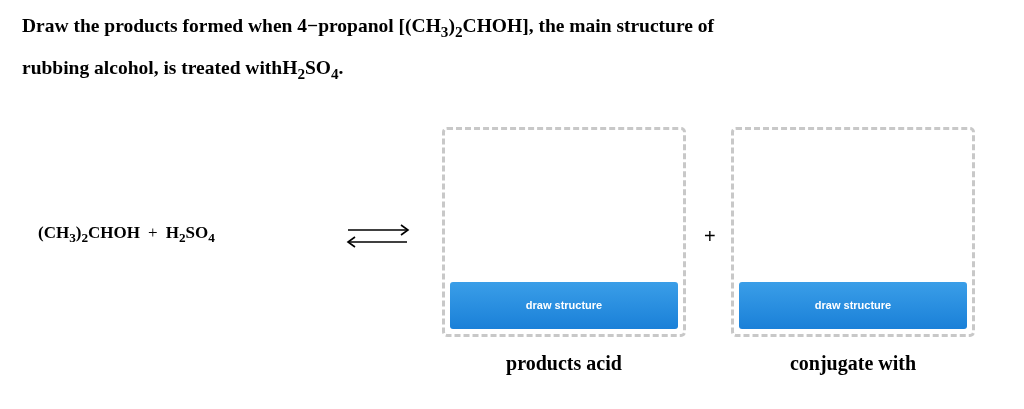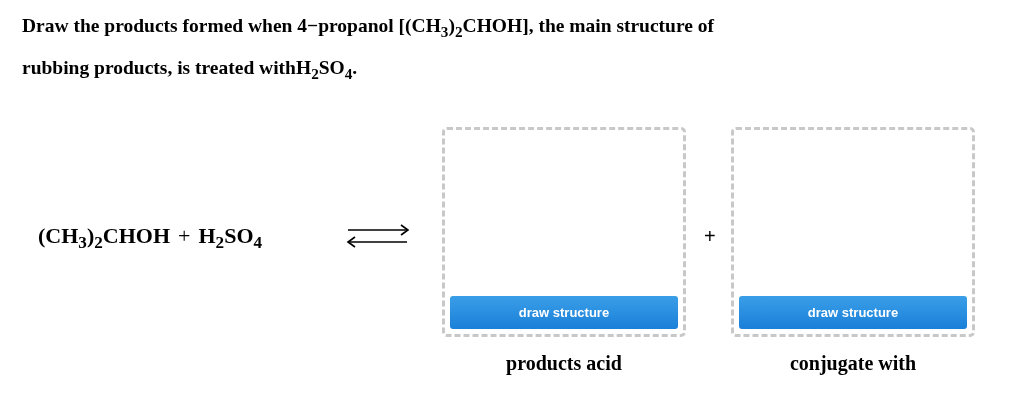--- a/index.html
+++ b/index.html
@@ -2,43 +2,43 @@
 <html><head>
 <meta charset="utf-8">
 <style>
   html, body { margin:0; padding:0; background:#ffffff; }
   body { width:1024px; height:409px; position:relative; overflow:hidden;
          font-family:"Liberation Serif", serif; color:#000; }
   .q { position:absolute; left:22px; font-weight:bold; font-size:19.5px; line-height:1; white-space:nowrap; }
   .q1 { top:16px; }
   .q2 { top:58px; }
   sub { font-size:0.78em; vertical-align:-0.32em; line-height:0; }
-  .eq { position:absolute; left:38px; top:223px; font-weight:bold; font-size:22px; white-space:nowrap; }
+  .eq { position:absolute; left:38px; top:223px; font-weight:bold; font-size:17px; white-space:nowrap; }
   .plus-op { margin:0 8px; font-weight:normal; }
   .arrows { position:absolute; left:343px; top:221px; width:70px; height:28px; }
   .box { position:absolute; top:127px; width:244px; height:210px;
          border:3px dashed #c8c8c8; border-radius:5px; box-sizing:border-box; }
   .box1 { left:442px; }
   .box2 { left:731px; }
-  .btn { position:absolute; left:5px; right:5px; bottom:5px; height:33px;
+  .btn { position:absolute; left:5px; right:5px; bottom:5px; height:47px;
          border-radius:3px; border:none;
          background:linear-gradient(#3a9ee8, #1a80d8);
          color:#fff; font-family:"Liberation Sans", sans-serif; font-weight:bold;
-         font-size:13px; text-align:center; line-height:33px; cursor:pointer; padding:0; }
+         font-size:11px; text-align:center; line-height:33px; cursor:pointer; padding:0; }
   .plus { position:absolute; left:704px; top:225px; font-size:20px; font-family:"Liberation Sans", sans-serif; }
   .cap { position:absolute; top:352px; width:244px; text-align:center; font-weight:bold; font-size:20px; }
   .cap1 { left:442px; }
   .cap2 { left:731px; }
 </style>
 </head>
 <body>
 
 <div class="q q1"><span>Draw the products formed when 4−propanol [</span><span><span>(CH</span><sub>3</sub><span>)</span><sub>2</sub><span>CHOH</span></span><span>], the main structure of</span></div>
 
-<div class="q q2"><span>rubbing products, is treated with</span><span><span>H</span><sub>2</sub><span>SO</span><sub>4</sub></span><span>.</span></div>
+<div class="q q2"><span>rubbing alcohol, is treated with</span><span><span>H</span><sub>2</sub><span>SO</span><sub>4</sub></span><span>.</span></div>
 
 <div class="eq">
   <span><span>(CH</span><sub>3</sub><span>)</span><sub>2</sub><span>CHOH</span></span><span class="plus-op">+</span><span><span>H</span><sub>2</sub><span>SO</span><sub>4</sub></span>
 </div>
 
 <svg class="arrows" viewBox="0 0 70 28">
   <line x1="5" y1="9" x2="65" y2="9" stroke="#000" stroke-width="1.6"></line>
   <polyline points="58,4 65,9 58,14" fill="none" stroke="#000" stroke-width="1.6"></polyline>
   <line x1="5" y1="21" x2="64" y2="21" stroke="#000" stroke-width="1.6"></line>
   <polyline points="12,16 5,21 12,26" fill="none" stroke="#000" stroke-width="1.6"></polyline>

